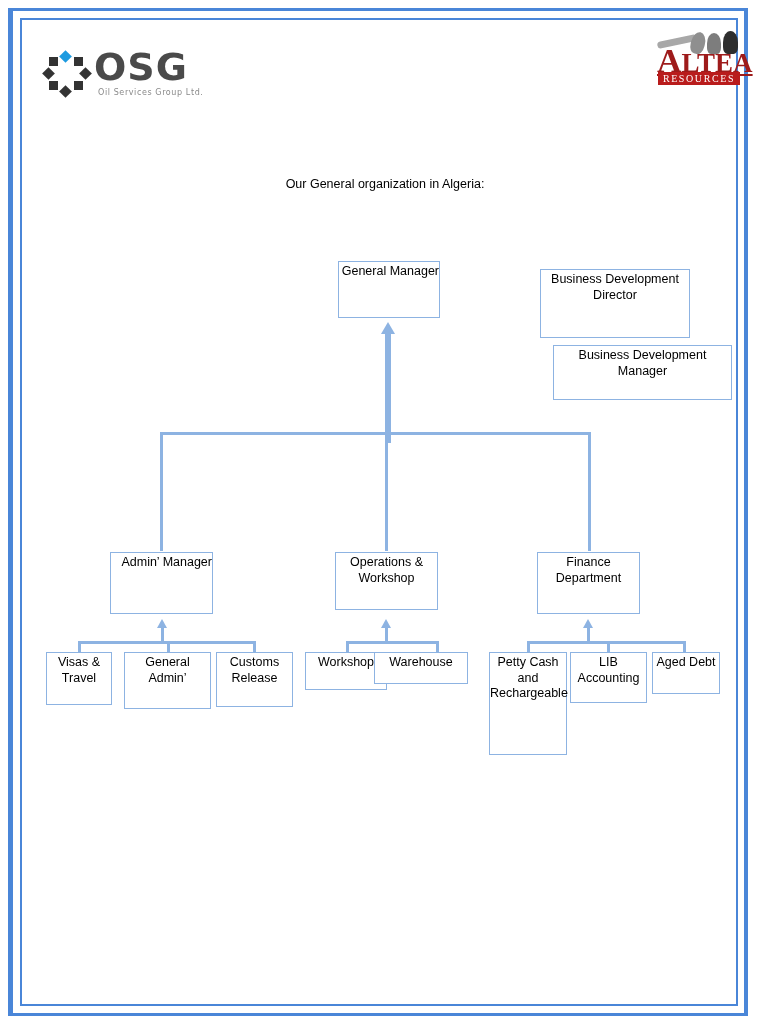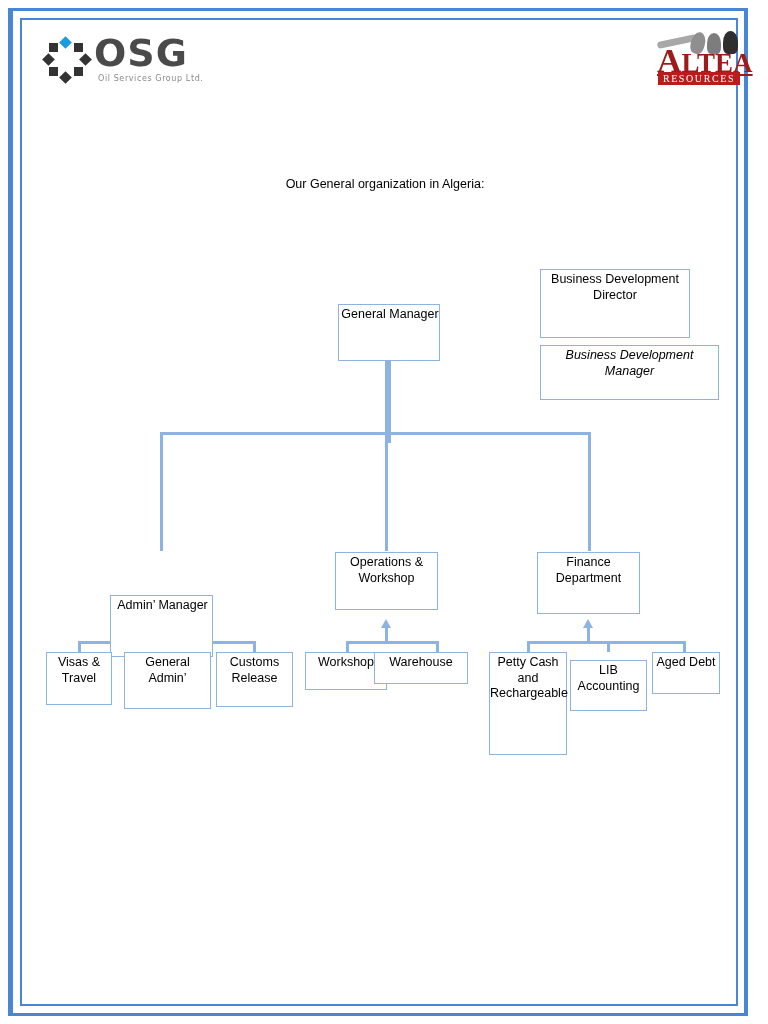--- a/index.html
+++ b/index.html
@@ -31,21 +31,21 @@
   .frame-bottom { left: 8px;  top: 1013px;width: 740px;height: 3px; }
   .frame-inner-top    { left: 20px; top: 18px;  width: 718px; height: 2px; }
   .frame-inner-left   { left: 20px; top: 18px;  width: 2px;   height: 988px; }
   .frame-inner-right  { left: 736px;top: 18px;  width: 2px;   height: 988px; }
   .frame-inner-bottom { left: 20px; top: 1004px;width: 718px; height: 2px; }
 
   
   #osg-logo {
     position: absolute;
     left: 44px;
-    top: 36px;
+    top: 50px;
     width: 160px;
     height: 50px;
   }
   #osg-mark {
     position: absolute;
     left: 0; top: 2px;
     width: 46px; height: 44px;
   }
   #osg-mark i {
     position: absolute;
@@ -132,21 +132,21 @@
     border: 1.6px solid #8db3e2;
     background: #ffffff;
     font-family: "Liberation Sans", sans-serif;
     font-size: 12.5px;
     line-height: 15.5px;
     color: #000000;
     text-align: center;
     padding-top: 2px;
     z-index: 3;
   }
-  .node.lefty { text-align: center; padding-left: 2px; margin-top: 43px; }
+  .node.lefty { text-align: right; padding-left: 2px; }
 
   
   .conn {
     position: absolute;
     background: #8db3e2;
     z-index: 1;
   }
   .conn.thick { background: #8db3e2; }
   .arrow-up {
     position: absolute;
@@ -230,37 +230,37 @@
   <div class="conn" style="left:587px; top:628px; width:2.5px; height:14px;"></div>
   <div class="arrow-up" style="left:583px; top:619px;"></div>
   <div class="conn" style="left:527px; top:641px; width:2.5px; height:11px;"></div>
   <div class="conn" style="left:607px; top:641px; width:2.5px; height:11px;"></div>
   <div class="conn" style="left:683px; top:641px; width:2.5px; height:11px;"></div>
 
   <div class="node lefty" style="left:338px; top:261px; width:102px; height:57px;">General Manager</div>
 
   <div class="node" style="left:540px; top:269px; width:150px; height:69px;">Business Development Director</div>
 
-  <div class="node" style="left:540px; top:345px; width:179px; height:55px;font-style:italic;">Business Development Manager</div>
+  <div class="node" style="left:553px; top:345px; width:179px; height:55px;">Business Development Manager</div>
 
   <div class="node lefty" style="left:110px; top:552px; width:103px; height:62px;">Admin’ Manager</div>
 
   <div class="node" style="left:335px; top:552px; width:103px; height:58px;">Operations &amp; Workshop</div>
 
   <div class="node" style="left:537px; top:552px; width:103px; height:62px;">Finance Department</div>
 
   <div class="node" style="left:46px; top:652px; width:66px; height:53px;">Visas &amp; Travel</div>
 
   <div class="node" style="left:124px; top:652px; width:87px; height:57px;">General Admin’</div>
 
   <div class="node" style="left:216px; top:652px; width:77px; height:55px;">Customs Release</div>
 
   <div class="node" style="left:305px; top:652px; width:82px; height:38px;">Workshop</div>
 
   <div class="node" style="left:374px; top:652px; width:94px; height:32px;">Warehouse</div>
 
   <div class="node" style="left:489px; top:652px; width:78px; height:103px;">Petty Cash and Rechargeable</div>
 
-  <div class="node" style="left:570px; top:652px; width:77px; height:51px;margin-top:8px;">LIB Accounting</div>
+  <div class="node" style="left:570px; top:652px; width:77px; height:51px;">LIB Accounting</div>
 
   <div class="node" style="left:652px; top:652px; width:68px; height:42px;">Aged Debt</div>
 
 </div>
 
 </body></html>

